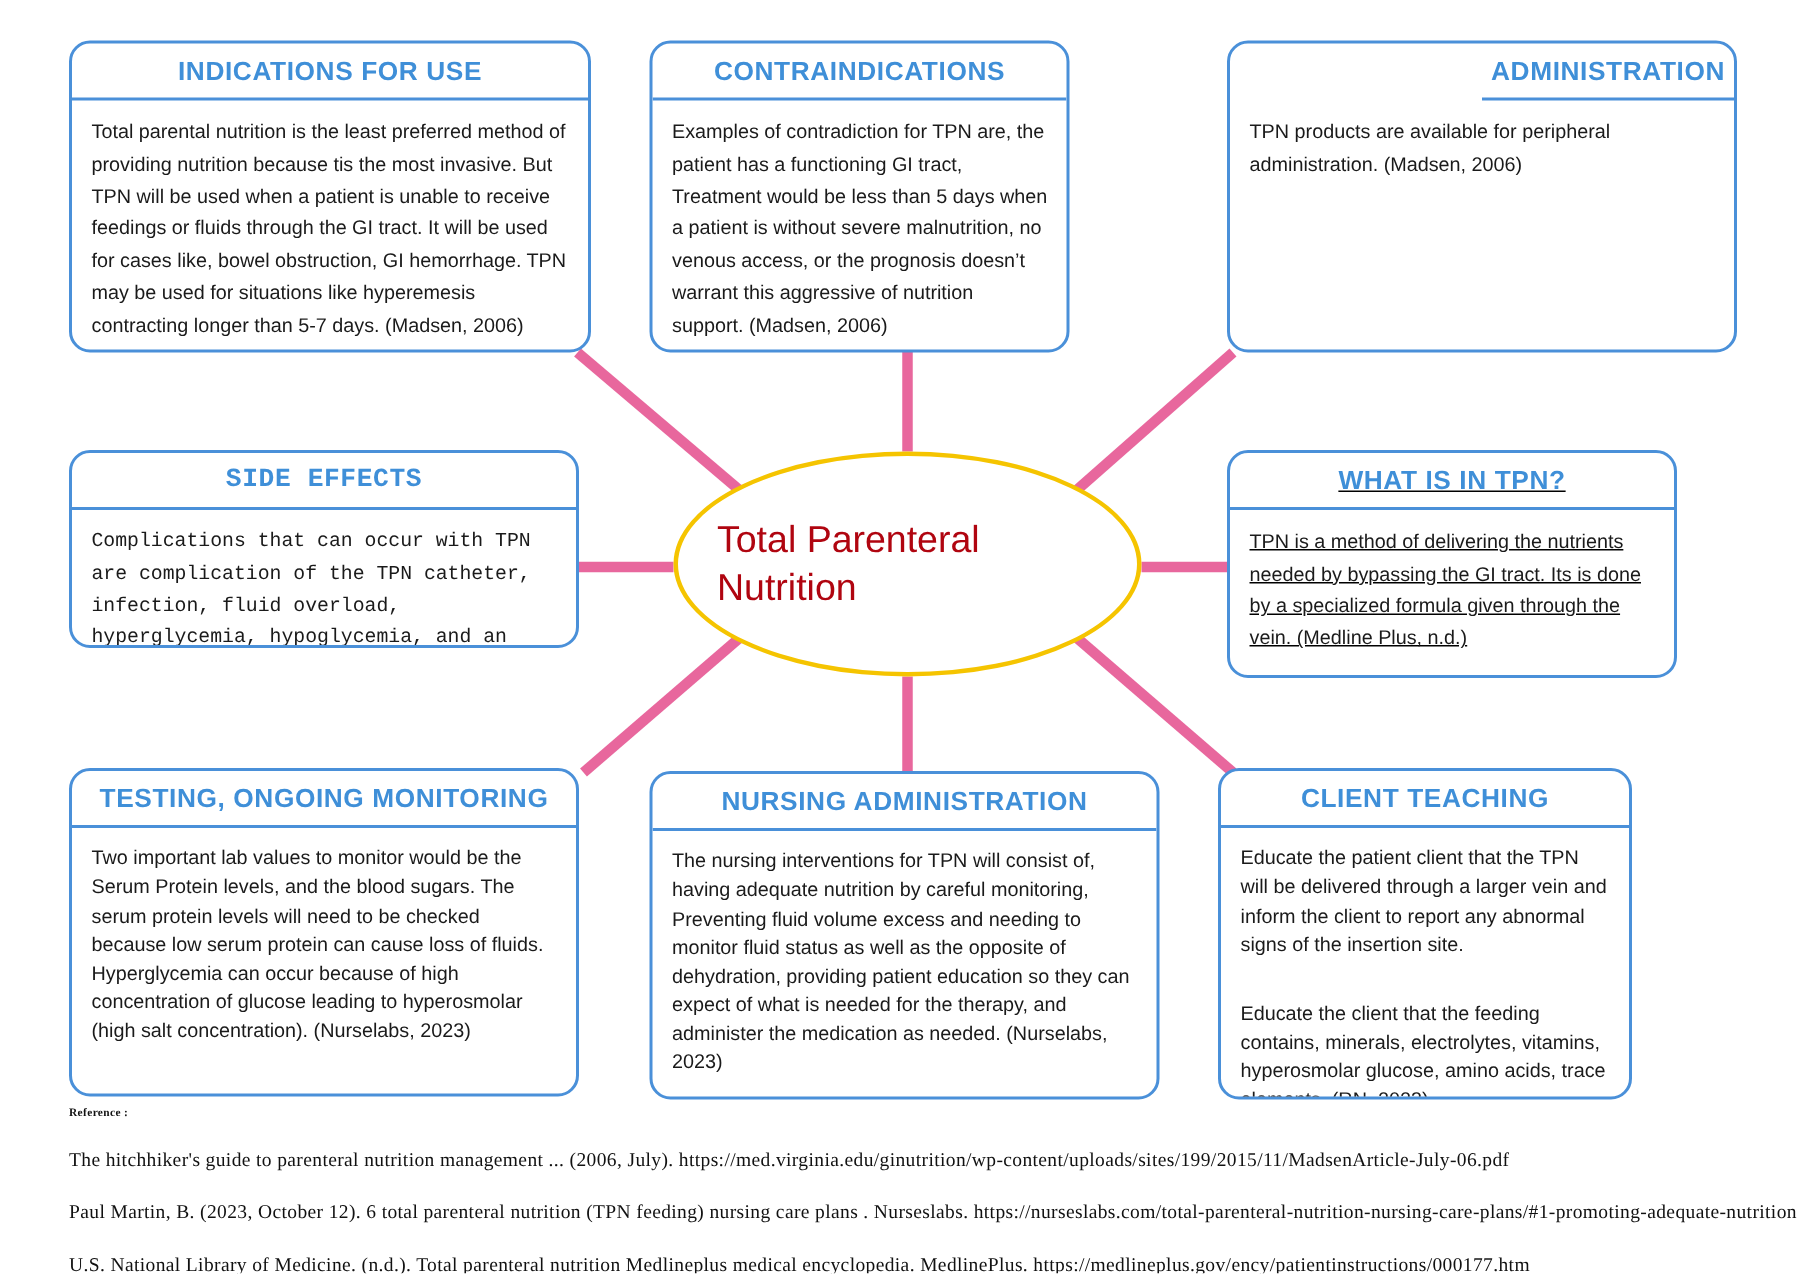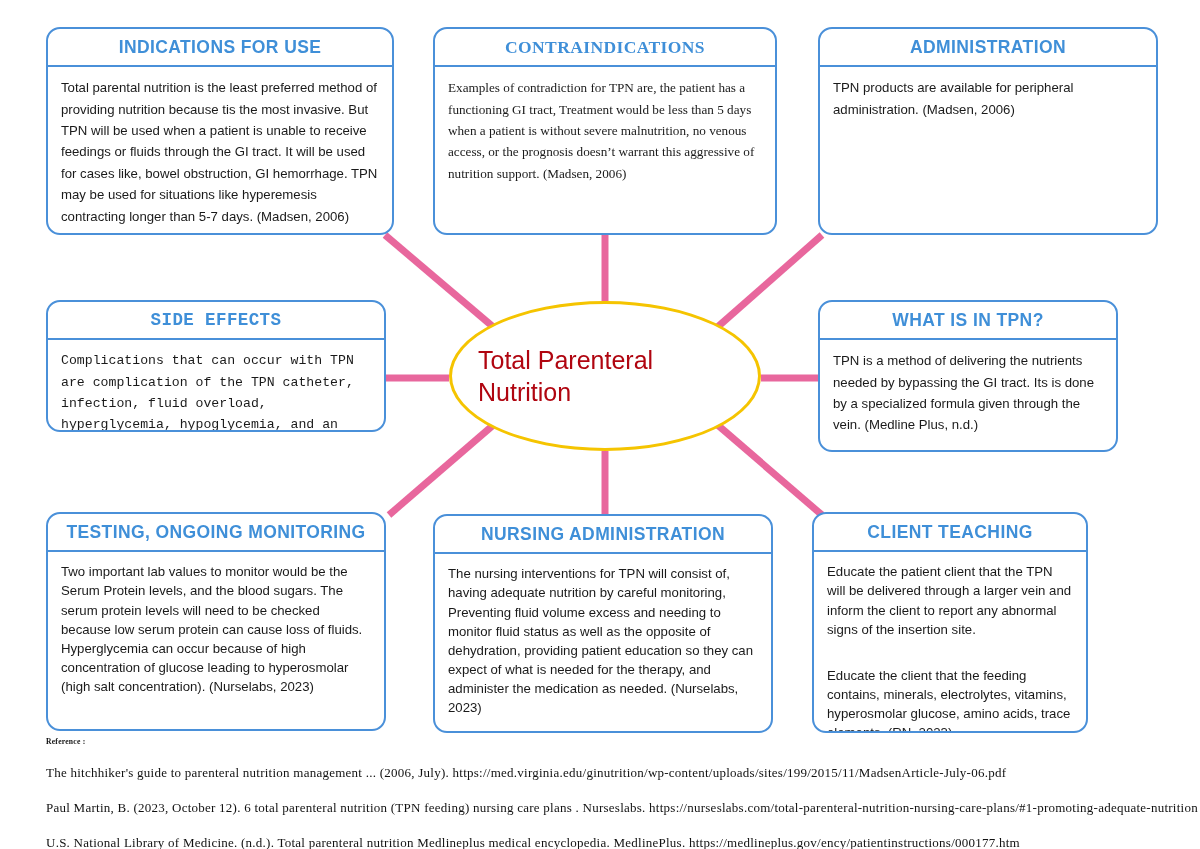--- a/index.html
+++ b/index.html
@@ -144,46 +144,46 @@
     </g>
   </svg>
 
   <div class="node" id="node-indications" style="left:46px; top:27px; width:348px; height:208px;">
     <div class="node-header">INDICATIONS FOR USE</div>
     <div class="node-body">
       <p>Total parental nutrition is the least preferred method of providing nutrition because tis the most invasive. But TPN will be used when a patient is unable to receive feedings or fluids through the GI tract. It will be used for cases like, bowel obstruction, GI hemorrhage. TPN may be used for situations like hyperemesis contracting longer than 5-7 days. (Madsen, 2006)</p>
     </div>
   </div>
 
-  <div class="node" id="node-contraindications" style="left:433px; top:27px; width:344px; height:208px;font-family:Liberation Serif, serif;">
+  <div class="node" id="node-contraindications" style="left:433px; top:27px; width:280px; height:208px;">
     <div class="node-header">CONTRAINDICATIONS</div>
     <div class="node-body">
       <p>Examples of contradiction for TPN are, the patient has a functioning GI tract, Treatment would be less than 5 days when a patient is without severe malnutrition, no venous access, or the prognosis doesn’t warrant this aggressive of nutrition support. (Madsen, 2006)</p>
     </div>
   </div>
 
-  <div class="node" id="node-administration" style="left:818px; top:27px; width:340px; height:208px;">
+  <div class="node" id="node-administration" style="left:818px; top:27px; width:340px; height:208px;align-items:flex-end;">
     <div class="node-header">ADMINISTRATION</div>
     <div class="node-body">
       <p>TPN products are available for peripheral administration. (Madsen, 2006)</p>
     </div>
   </div>
 
   <div class="node" id="node-side-effects" style="left:46px; top:300px; width:340px; height:132px;font-family:Liberation Mono, monospace;">
     <div class="node-header">SIDE EFFECTS</div>
     <div class="node-body">
       <p>Complications that can occur with TPN are complication of the TPN catheter, infection, fluid overload, hyperglycemia, hypoglycemia, and an embolism can occur. (RN, 2023)</p>
     </div>
   </div>
 
   <div id="central-node">
     <div id="central-label">Total Parenteral Nutrition</div>
   </div>
 
-  <div class="node" id="node-what-is-in-tpn" style="left:818px; top:300px; width:300px; height:152px;">
+  <div class="node" id="node-what-is-in-tpn" style="left:818px; top:300px; width:300px; height:152px;text-decoration:underline;">
     <div class="node-header">WHAT IS IN TPN?</div>
     <div class="node-body">
       <p>TPN is a method of delivering the nutrients needed by bypassing the GI tract. Its is done by a specialized formula given through the vein. (Medline Plus, n.d.)</p>
     </div>
   </div>
 
   <div class="node tight" id="node-testing" style="left:46px; top:512px; width:340px; height:219px;">
     <div class="node-header">TESTING, ONGOING MONITORING</div>
     <div class="node-body">
       <p>Two important lab values to monitor would be the Serum Protein levels, and the blood sugars. The serum protein levels will need to be checked because low serum protein can cause loss of fluids. Hyperglycemia can occur because of high concentration of glucose leading to hyperosmolar (high salt concentration). (Nurselabs, 2023)</p>

